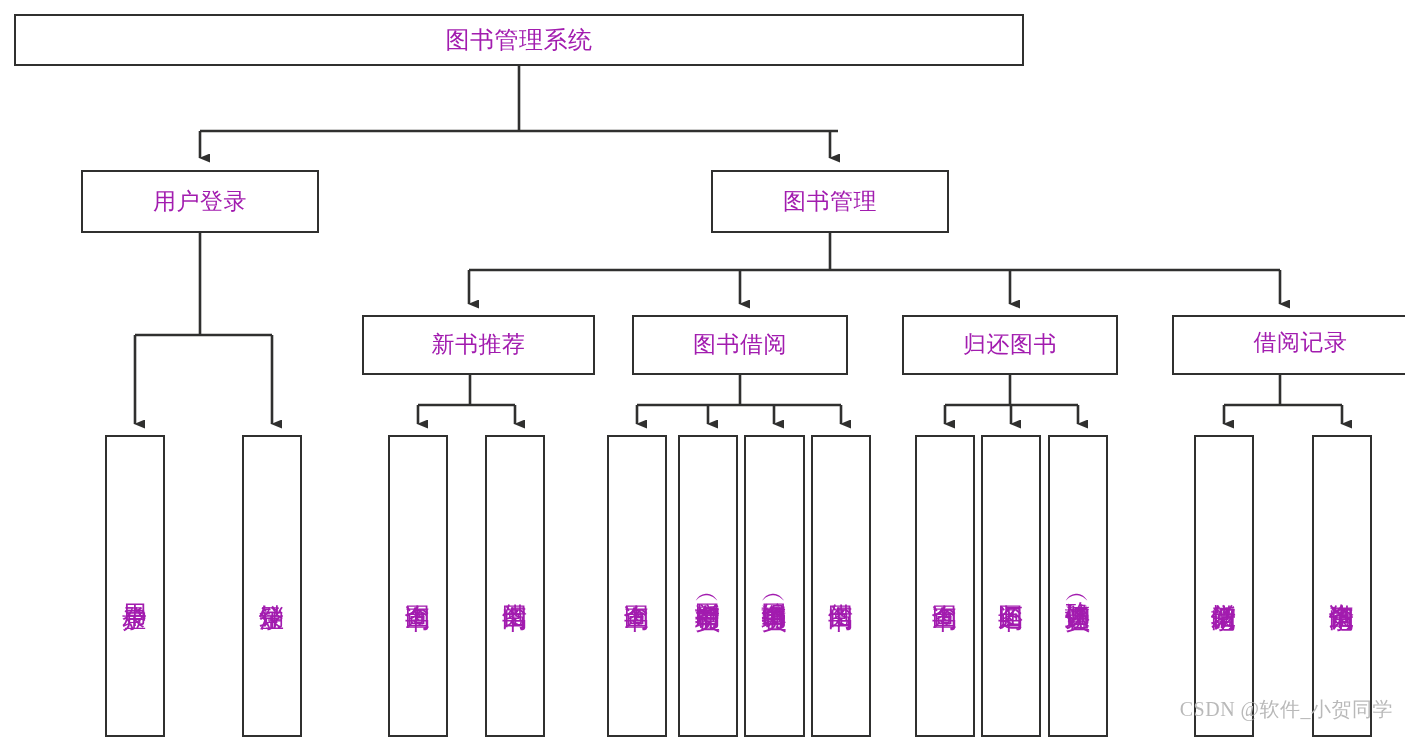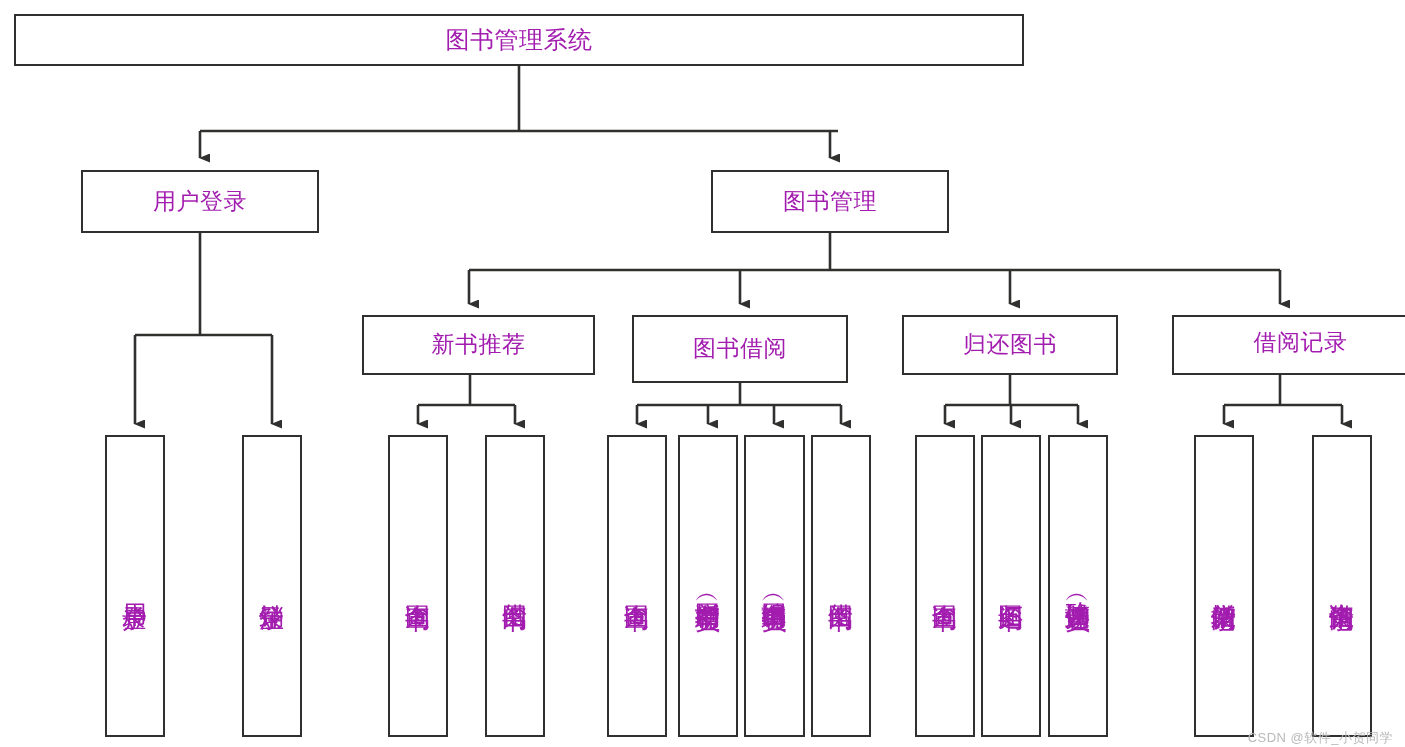--- a/index.html
+++ b/index.html
@@ -55,26 +55,27 @@
     text-orientation: upright;
     font-size: 25px;
     line-height: 1.12;
     letter-spacing: 1px;
     max-height: 100%;
   }
   .node.root .label { font-size: 24px; }
   #watermark {
     position: absolute;
     right: 12px;
-    bottom: 0;
-    font-size: 13px;
+    bottom: 24px;
+    font-size: 20px;
     color: #b9b9b9;
     letter-spacing: 0.5px;
     white-space: nowrap;
     user-select: none;
+    font-family: Liberation Serif, serif;
   }
 </style>
 </head>
 <body>
 
 <div id="canvas">
 
   <svg id="edges" viewBox="0 0 1405 747">
     <defs>
       <marker id="arrow" markerWidth="9" markerHeight="11" refX="4.5" refY="10" orient="auto" markerUnits="userSpaceOnUse">
@@ -132,21 +133,21 @@
   <div class="node horiz" style="left:81px; top:170px; width:238px; height:63px;">
     <span class="label">用户登录</span>
   </div>
   <div class="node horiz" style="left:711px; top:170px; width:238px; height:63px;">
     <span class="label">图书管理</span>
   </div>
 
   <div class="node horiz" style="left:362px; top:315px; width:233px; height:60px;">
     <span class="label">新书推荐</span>
   </div>
-  <div class="node horiz" style="left:632px; top:315px; width:216px; height:68px;">
+  <div class="node horiz" style="left:632px; top:315px; width:216px; height:60px;">
     <span class="label">图书借阅</span>
   </div>
   <div class="node horiz" style="left:902px; top:315px; width:216px; height:60px;">
     <span class="label">归还图书</span>
   </div>
   <div class="node horiz" style="left:1172px; top:315px; width:257px; height:60px;font-family:Liberation Mono, monospace;">
     <span class="label">借阅记录</span>
   </div>
 
   <div class="node vert" style="left:105px; top:435px; width:60px; height:302px;">

